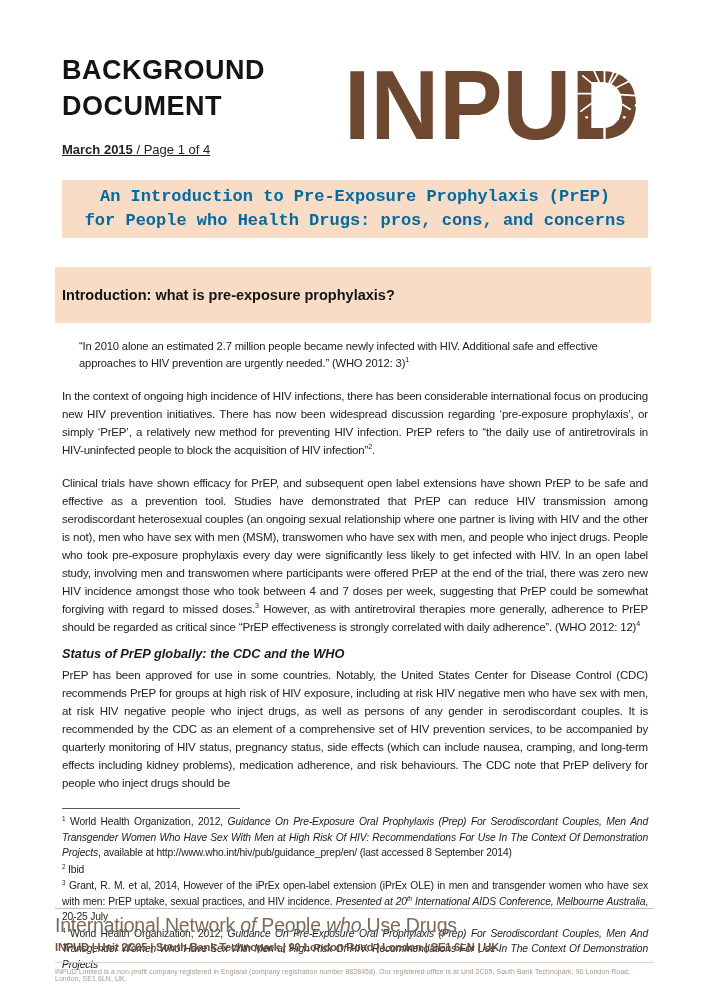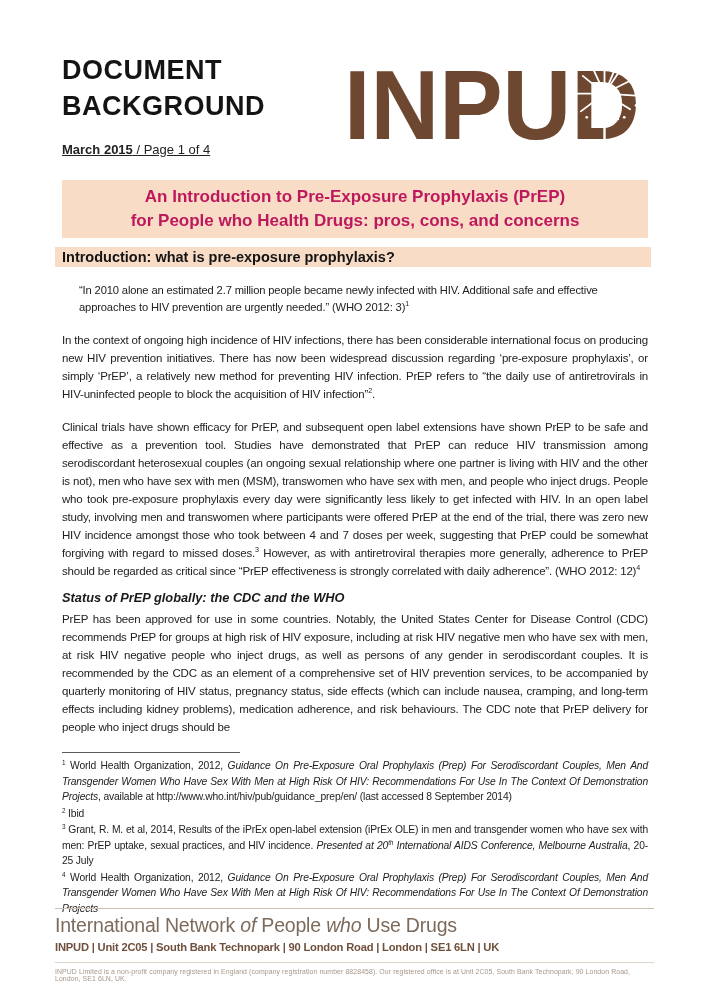--- a/index.html
+++ b/index.html
@@ -11,25 +11,25 @@
   }
   
   .masthead { display:flex; justify-content:space-between; align-items:flex-start; height:100px; }
   .doc-title { font-size:27px; font-weight:bold; color:#141414; line-height:36px; letter-spacing:.5px; }
   .doc-meta { font-size:13px; color:#222; margin-top:18px;text-decoration:underline; }
   .doc-meta .bold { font-weight:bold; }
   .logo-box { width:296px; margin-top:2px; margin-right:6px; }
   
   .title-banner {
     background:#f8dcc6; margin-top:28px; padding:5px 20px;
-    text-align:center; font-weight:bold; font-size:17px; line-height:24px; color:#be185d;
+    text-align:center; font-weight:bold; font-size:17px; line-height:24px; color:#0369a1;font-family:Liberation Mono, monospace;
   }
   
   .section-bar {
-    background:#f8dcc6; margin:9px -3px 0 -7px; padding:2px 7px;
+    background:#f8dcc6; margin:29px -3px 0 -7px; padding:20px 7px;
     font-weight:bold; font-size:14.5px; color:#141414;
   }
   
   .quote {
     margin:15px 28px 0 17px; font-size:11.2px; line-height:17px;
     letter-spacing:-.15px; text-align:left; color:#222;
   }
   p.body {
     margin-top:15px; font-size:11.5px; line-height:18px; letter-spacing:-.18px;
     text-align:justify; color:#222;
@@ -62,22 +62,22 @@
     font-size:6.9px; color:#a5968a; letter-spacing:.1px;
   }
 </style>
 </head>
 <body>
 
 <div class="page">
 
   <div class="masthead">
     <div>
+      <div class="doc-title">BACKGROUND</div>
       <div class="doc-title">DOCUMENT</div>
-      <div class="doc-title">BACKGROUND</div>
       <div class="doc-meta"><span class="bold">March 2015</span><span> / Page 1 of 4</span></div>
     </div>
     <div class="logo-box">
       <svg viewBox="0 0 300 92" width="296" height="91" aria-label="INPUD logo">
         <text x="-2" y="86" font-size="100" font-weight="bold" fill="#6e4730" font-family="Liberation Sans, sans-serif" textLength="300" lengthAdjust="spacingAndGlyphs">INPUD</text>
         <g stroke="#ffffff" stroke-width="1.8" stroke-linecap="round">
           <line x1="262" y1="40" x2="262" y2="12"></line>
           <line x1="262" y1="40" x2="278" y2="16"></line>
           <line x1="262" y1="40" x2="290" y2="26"></line>
           <line x1="262" y1="40" x2="294" y2="42"></line>
@@ -120,21 +120,21 @@
   <p class="body"><span>Clinical trials have shown efficacy for PrEP, and subsequent open label extensions have shown PrEP to be safe and effective as a prevention tool.  Studies have demonstrated that PrEP can reduce HIV transmission among serodiscordant heterosexual couples (an ongoing sexual relationship where one partner is living with HIV and the other is not), men who have sex with men (MSM), transwomen who have sex with men, and people who inject drugs. People who took pre-exposure prophylaxis every day were significantly less likely to get infected with HIV. In an open label study, involving men and transwomen where participants were offered PrEP at the end of the trial, there was zero new HIV incidence amongst those who took between 4 and 7 doses per week, suggesting that PrEP could be somewhat forgiving with regard to missed doses.</span><sup>3</sup><span> However, as with antiretroviral therapies more generally, adherence to PrEP should be regarded as critical since “PrEP effectiveness is strongly correlated with daily adherence”. (WHO 2012: 12)</span><sup>4</sup></p>
 
   <div class="subheading">Status of PrEP globally: the CDC and the WHO</div>
 
   <p class="body">PrEP has been approved for use in some countries. Notably, the United States Center for Disease Control (CDC) recommends PrEP for groups at high risk of HIV exposure, including at risk HIV negative men who have sex with men, at risk HIV negative people who inject drugs, as well as persons of any gender in serodiscordant couples. It is recommended by the CDC as an element of a comprehensive set of HIV prevention services, to be accompanied by quarterly monitoring of HIV status, pregnancy status, side effects (which can include nausea, cramping, and long-term effects including kidney problems), medication adherence, and risk behaviours. The CDC note that PrEP delivery for people who inject drugs should be</p>
 
   <div class="footnotes">
     <div class="fn-rule"></div>
     <div class="fn"><sup>1</sup><span> World Health Organization, 2012, </span><i>Guidance On Pre-Exposure Oral Prophylaxis (Prep) For Serodiscordant Couples, Men And Transgender Women Who Have Sex With Men at High Risk Of HIV: Recommendations For Use In The Context Of Demonstration Projects</i><span>, available at http://www.who.int/hiv/pub/guidance_prep/en/ (last accessed 8 September 2014)</span></div>
     <div class="fn"><sup>2</sup><span> Ibid</span></div>
-    <div class="fn"><sup>3</sup><span> Grant, R. M. et al, 2014, Results of the iPrEx open-label extension (iPrEx OLE) in men and transgender women who have sex with men: PrEP uptake, sexual practices, and HIV incidence. </span><i>Presented at 20</i><sup><i>th</i></sup><i> International AIDS Conference, Melbourne Australia</i><span>, 20-25 July</span></div>
+    <div class="fn"><sup>3</sup><span> Grant, R. M. et al, 2014, However of the iPrEx open-label extension (iPrEx OLE) in men and transgender women who have sex with men: PrEP uptake, sexual practices, and HIV incidence. </span><i>Presented at 20</i><sup><i>th</i></sup><i> International AIDS Conference, Melbourne Australia</i><span>, 20-25 July</span></div>
     <div class="fn"><sup>4</sup><span> World Health Organization, 2012, </span><i>Guidance On Pre-Exposure Oral Prophylaxis (Prep) For Serodiscordant Couples, Men And Transgender Women Who Have Sex With Men at High Risk Of HIV: Recommendations For Use In The Context Of Demonstration Projects</i></div>
   </div>
 
   <div class="page-footer">
     <div class="footer-rule"></div>
     <div class="footer-main">
       <div>
         <div class="network-name"><span>International Network </span><i>of</i><span> People </span><i>who</i><span> Use Drugs</span></div>
         <div class="footer-address">INPUD | Unit 2C05 | South Bank Technopark | 90 London Road | London | SE1 6LN | UK</div>
       </div>

